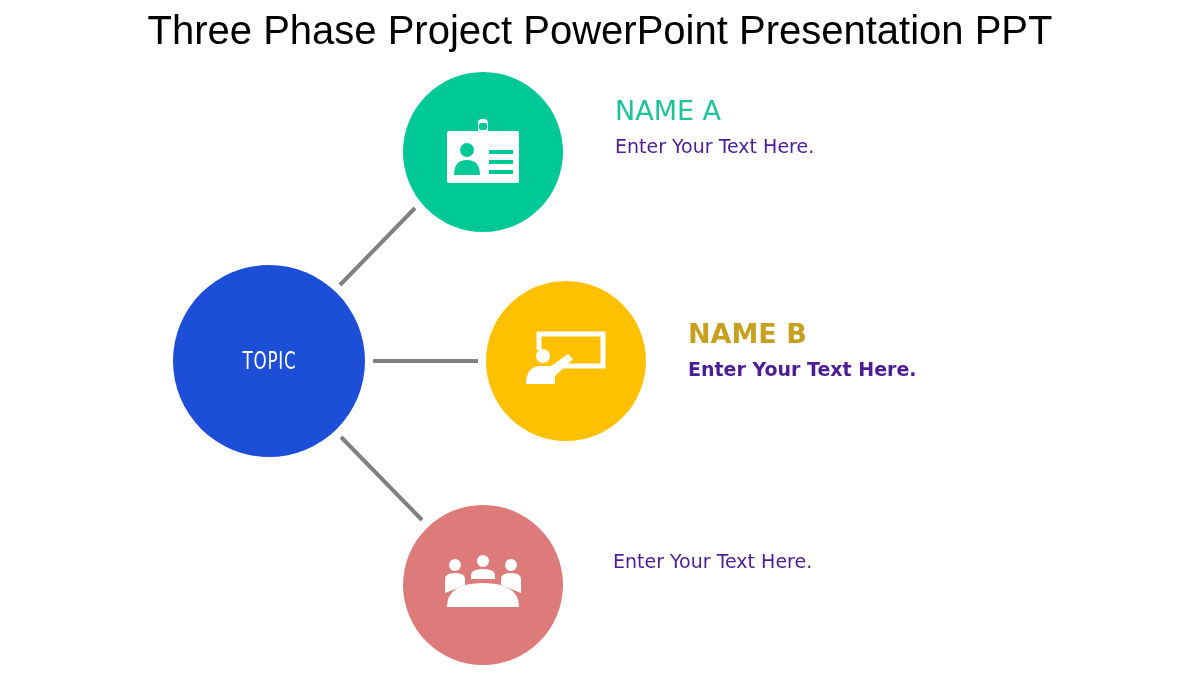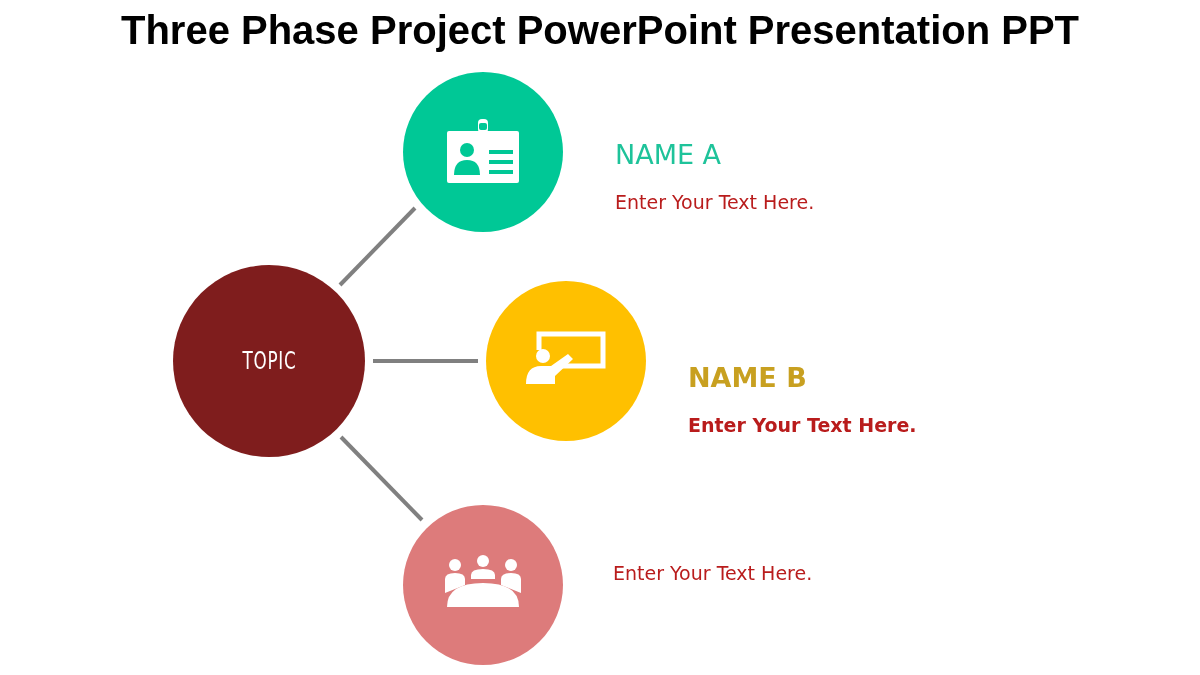--- a/index.html
+++ b/index.html
@@ -1,43 +1,43 @@
 <!DOCTYPE html>
 <html><head>
 <meta charset="utf-8">
 <style>
   html, body { margin:0; padding:0; }
   body { width:1200px; height:675px; background:#ffffff; position:relative; overflow:hidden; font-family:"Liberation Sans", sans-serif; }
-  .title { position:absolute; left:0; top:8px; width:1200px; text-align:center; font-family:"Liberation Sans", sans-serif; font-weight:bold; font-size:40px; color:#000; letter-spacing:0px; }
+  .title { position:absolute; left:0; top:8px; width:1200px; text-align:center; font-family:"Liberation Sans", sans-serif; font-weight:normal; font-size:40px; color:#000; letter-spacing:0px; }
   svg.lines { position:absolute; left:0; top:0; }
   .circle { position:absolute; border-radius:50%; display:flex; align-items:center; justify-content:center; }
   .topic { left:173px; top:265px; width:192px; height:192px; }
   .topic span { color:#fff; font-family:"DejaVu Sans", sans-serif; font-size:24px; transform:scaleX(0.7); letter-spacing:1px; }
   .ca { left:403px; top:72px; width:160px; height:160px; }
   .cb { left:486px; top:281px; width:160px; height:160px; }
   .cc { left:403px; top:505px; width:160px; height:160px; }
   .label { position:absolute; }
-  .label .name { font-family:"DejaVu Sans", sans-serif; font-size:27px; line-height:32px;margin-top:44px; }
-  .label .desc { font-family:"DejaVu Sans", sans-serif; font-size:19px; color:#b91c1c; margin-top:20px; }
+  .label .name { font-family:"DejaVu Sans", sans-serif; font-size:27px; line-height:32px; }
+  .label .desc { font-family:"DejaVu Sans", sans-serif; font-size:19px; color:#4c1d95; margin-top:8px; }
   .la { left:615px; top:95px; }
   .lb { left:688px; top:318px;font-weight:bold; }
   .lc { left:613px; top:542px; }
 </style>
 </head>
 <body>
 
 <div class="title">Three Phase Project PowerPoint Presentation PPT</div>
 
 <svg class="lines" width="1200" height="675">
   <line x1="340" y1="285" x2="415" y2="208" stroke="#808080" stroke-width="4"></line>
   <line x1="373" y1="361" x2="478" y2="361" stroke="#808080" stroke-width="4"></line>
   <line x1="341" y1="437" x2="422" y2="520" stroke="#808080" stroke-width="4"></line>
 </svg>
 
-<div class="circle topic" style="background:#7f1d1d">
+<div class="circle topic" style="background:#1d4ed8">
   <span>TOPIC</span>
 </div>
 
 <div class="circle ca" style="background:#00C896">
   <svg width="80" height="70" viewBox="0 0 80 70">
     <rect x="35" y="2" width="10" height="14" rx="4" fill="#fff"></rect>
     <rect x="4" y="14" width="72" height="52" rx="2" fill="#fff"></rect>
     <rect x="36" y="6" width="8" height="7" rx="2" fill="#00C896"></rect>
     <circle cx="24" cy="33" r="7" fill="#00C896"></circle>
     <path d="M11 58 Q11 43 24 43 Q37 43 37 58 Z" fill="#00C896"></path>

